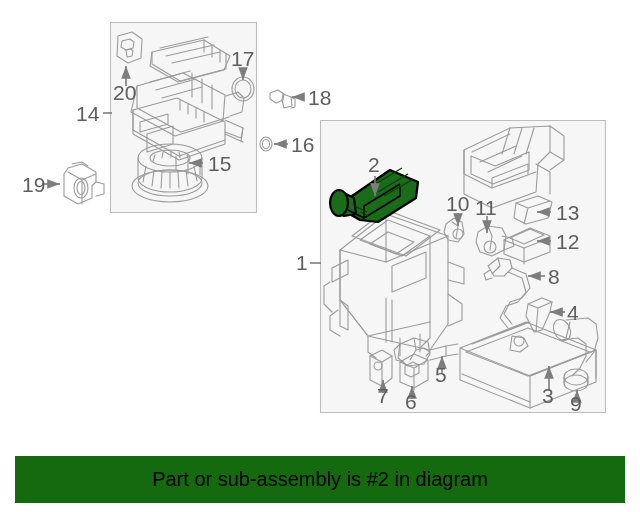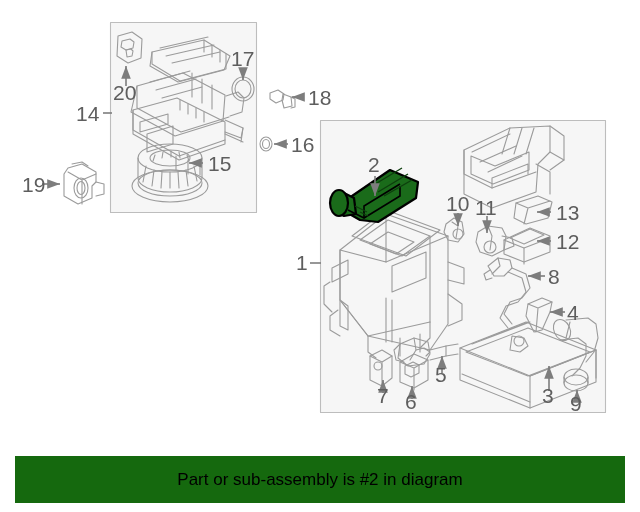--- a/index.html
+++ b/index.html
@@ -44,21 +44,21 @@
     background: #15690e;
     display: flex;
     flex-direction: column;
     align-items: center;
     justify-content: center;
     box-sizing: border-box;
   }
   #notice-banner .banner-line {
     color: #000000;
     font-family: "Liberation Sans", sans-serif;
-    font-size: 17px;
+    font-size: 20px;
     line-height: 21px;
     white-space: nowrap;
     text-align: center;
   }
 </style>
 </head>
 <body>
 
 <div id="diagram-canvas">
   <svg id="diagram-svg" viewBox="0 0 640 440" xmlns="http://www.w3.org/2000/svg">

